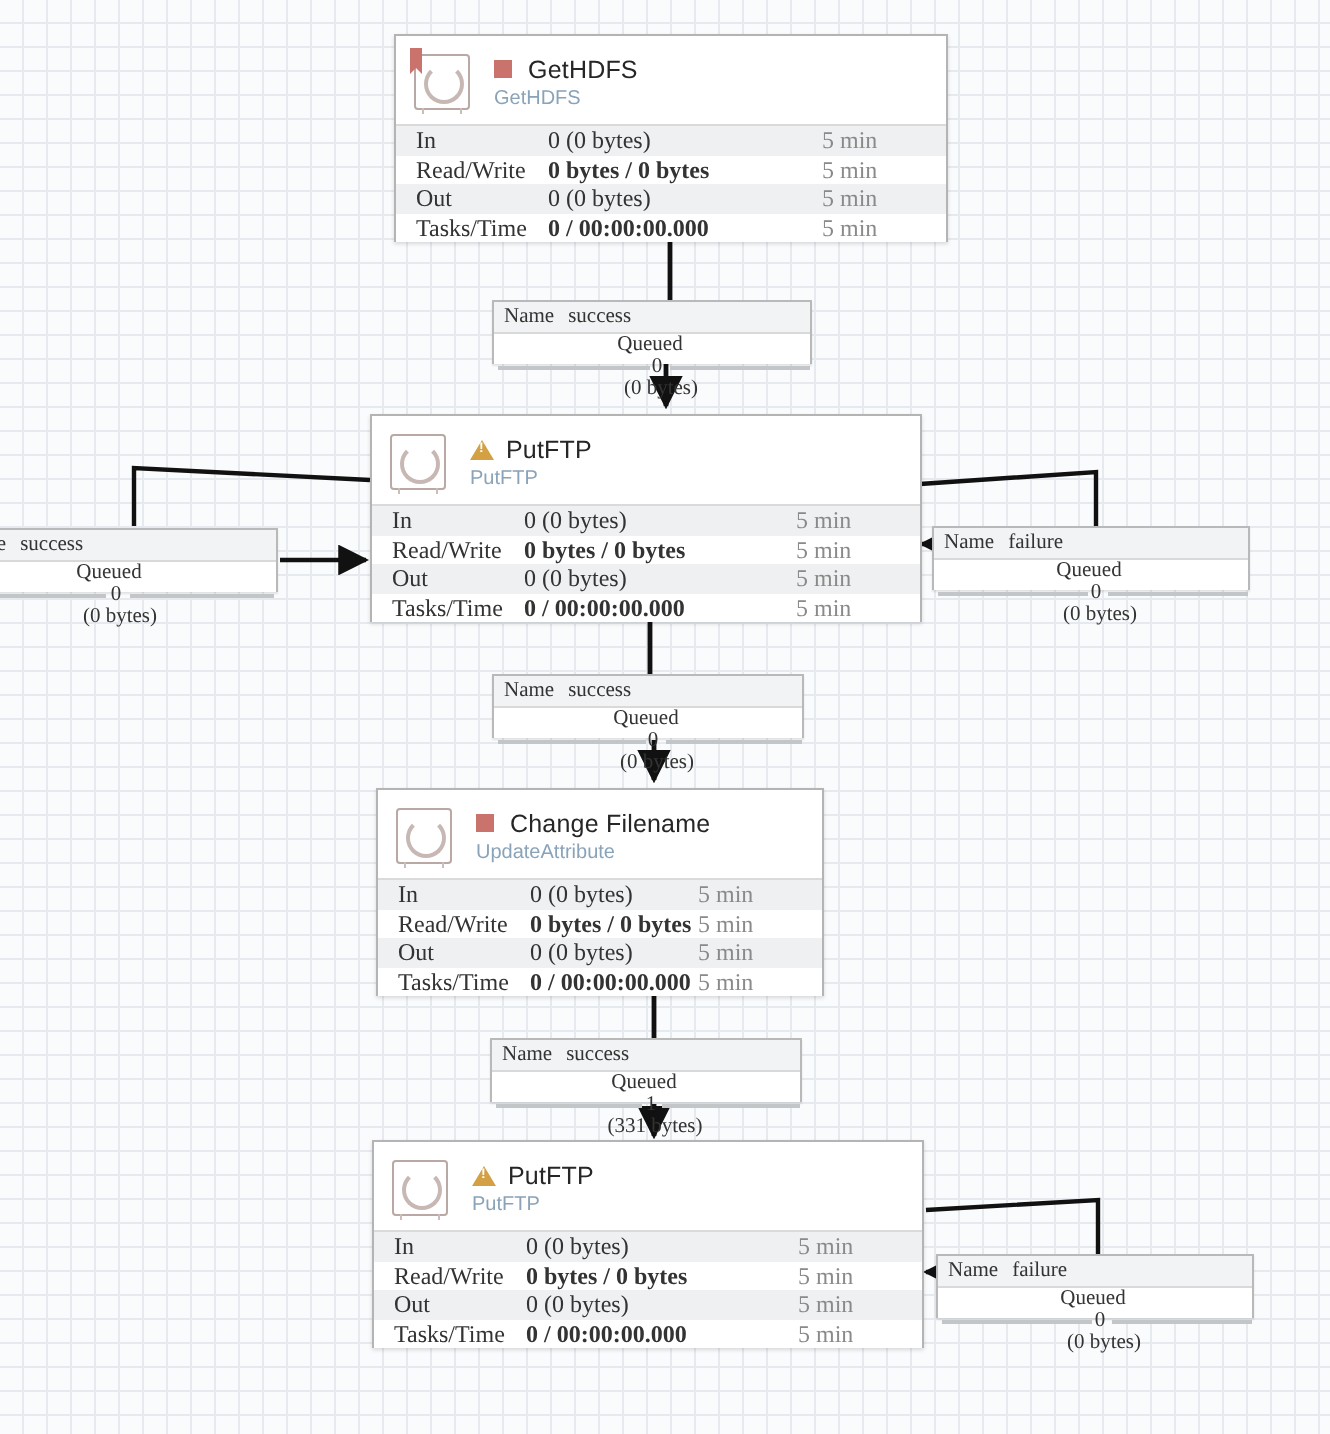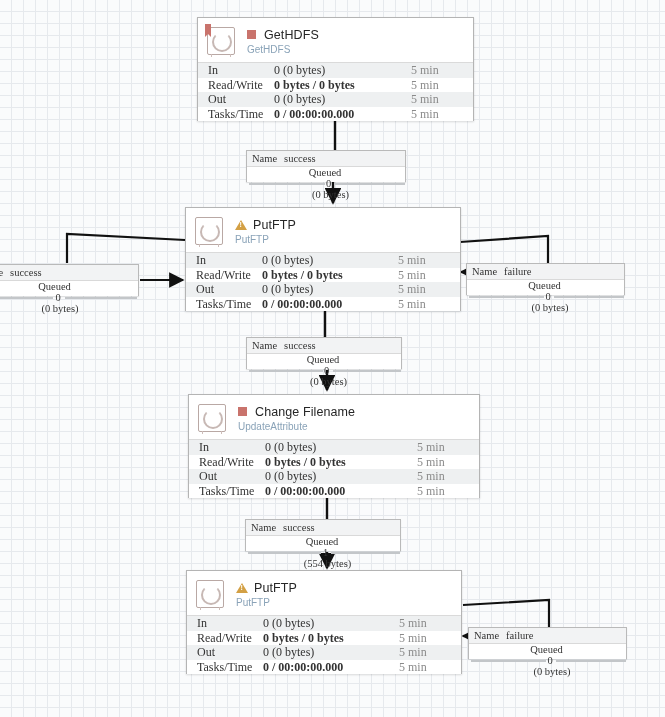--- a/index.html
+++ b/index.html
@@ -386,21 +386,21 @@
     </div>
     <div class="conn-row bot">
       <span class="conn-key">Queued</span>
       <span class="conn-val">0</span>
       <span class="conn-val dim" style="margin-left:4px">(0 bytes)</span>
     </div>
     <span class="conn-bar" style="width:74px"></span>
     <span class="conn-bar2" style="left:86px; width:68px"></span>
   </div>
 
-  <div class="processor" style="left:188px; top:394px; width:292px; height:104px;">
+  <div class="processor" style="left:188px; top:394px; width:224px; height:104px;">
     <div class="proc-header">
       <div class="proc-icon">
         <span class="ring"></span>
         <span class="nub"></span>
       </div>
       <div class="proc-titles">
         <div class="proc-name-row">
           <span class="status-square"></span>
           <span class="proc-name">Change Filename</span>
         </div>
@@ -432,21 +432,21 @@
   </div>
 
   <div class="conn" style="left:245px; top:519px; width:156px; height:32px;">
     <div class="conn-row top">
       <span class="conn-key">Name</span>
       <span class="conn-val">success</span>
     </div>
     <div class="conn-row bot">
       <span class="conn-key">Queued</span>
       <span class="conn-val">1</span>
-      <span class="conn-val dim" style="margin-left:4px">(554 bytes)</span>
+      <span class="conn-val dim" style="margin-left:4px">(331 bytes)</span>
     </div>
     <span class="conn-bar" style="width:73px"></span>
     <span class="conn-bar2" style="left:85px; width:69px"></span>
   </div>
 
   <div class="processor" style="left:186px; top:570px; width:276px; height:104px;">
     <div class="proc-header">
       <div class="proc-icon">
         <span class="ring"></span>
         <span class="nub"></span>

